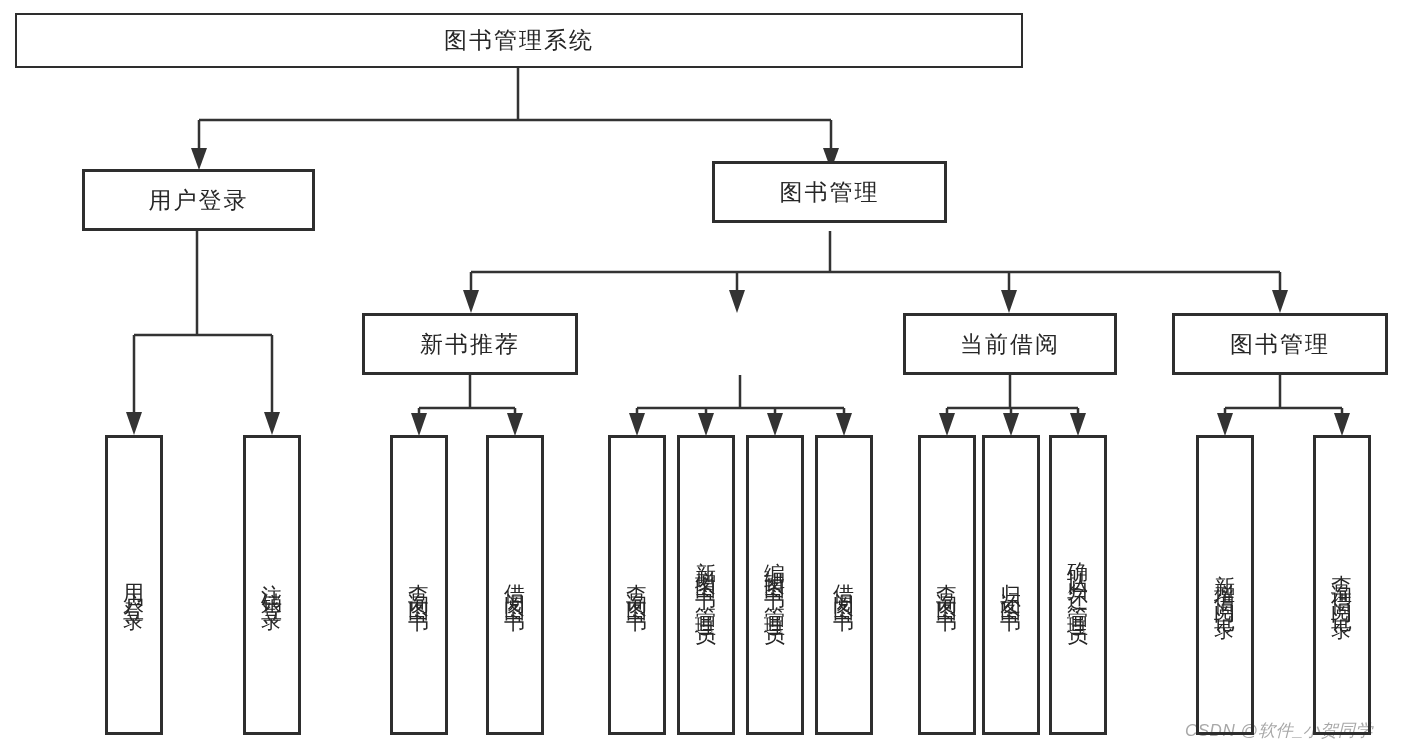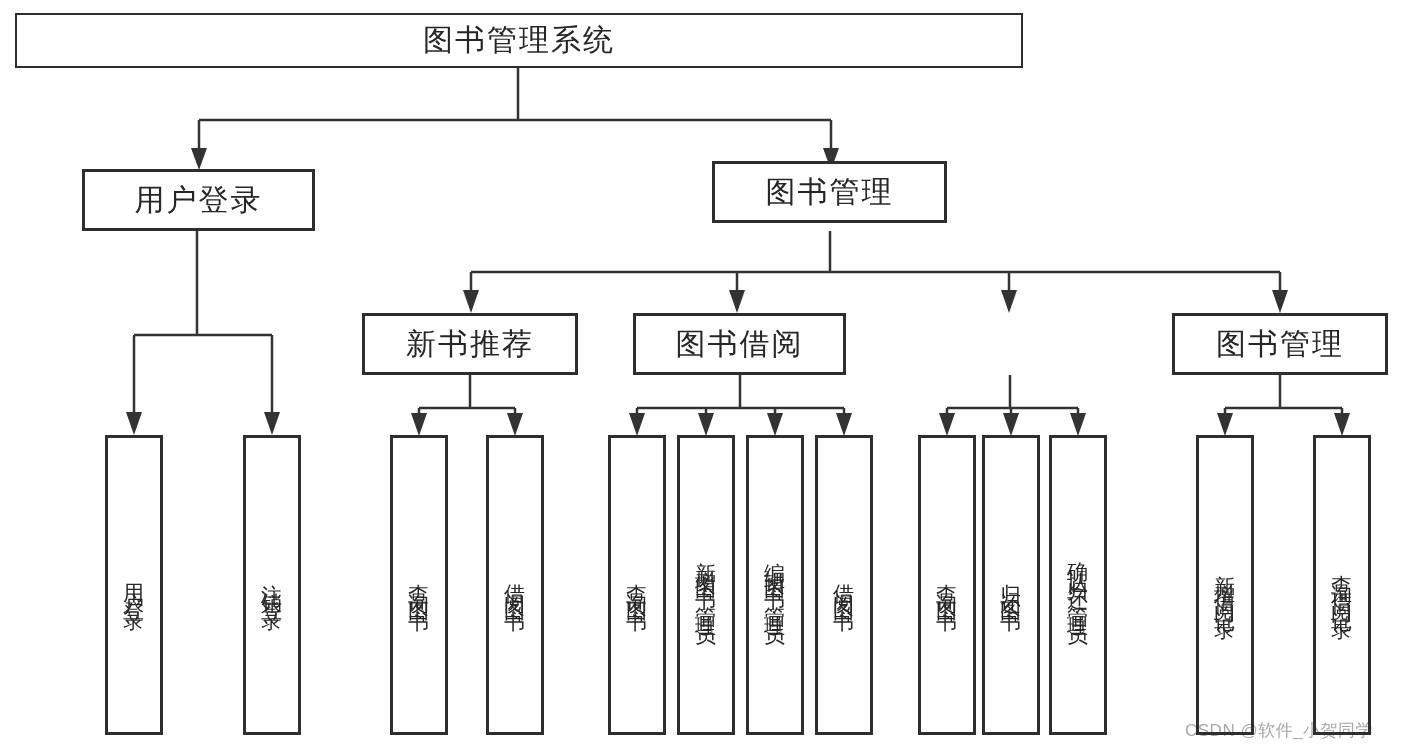--- a/index.html
+++ b/index.html
@@ -25,21 +25,21 @@
     position:absolute;
     box-sizing:border-box;
     background:#ffffff;
     border:3px solid var(--box_border);
     display:flex;align-items:center;justify-content:center;
     color:var(--text);
     z-index:2;
   }
   .box.root{border-width:2px;}
   .hlabel{
-    font-size:30px;
+    font-size:23px;
     letter-spacing:2px;
     white-space:nowrap;
     color:var(--text);
   }
   .leaf .vlabel{
     writing-mode:vertical-rl;
     text-orientation:mixed;
     font-size:21px;
     letter-spacing:9px;
     line-height:1;
@@ -48,20 +48,21 @@
   }
   .watermark{
     position:absolute;
     left:1185px;top:719px;
     font-size:17px;
     letter-spacing:0.5px;
     color:var(--watermark);
     white-space:nowrap;
     z-index:3;
     mix-blend-mode:darken;
+    font-style:italic;
   }
 </style>
 </head>
 <body>
 
 <div class="stage">
 
   <svg class="connectors" width="1405" height="747" viewBox="0 0 1405 747">
 
     <path d="M518 68 V120 M199 120 H831 M199 120 V150 M831 120 V150"></path>
@@ -105,22 +106,22 @@
   <div class="box" style="left:82px;top:169px;width:233px;height:62px">
     <span class="hlabel">用户登录</span>
   </div>
   <div class="box" style="left:712px;top:161px;width:235px;height:62px">
     <span class="hlabel">图书管理</span>
   </div>
 
   <div class="box" style="left:362px;top:313px;width:216px;height:62px">
     <span class="hlabel">新书推荐</span>
   </div>
-  <div class="box" style="left:633px;top:313px;width:213px;height:62px">
-    <span class="hlabel">图书借阅</span>
+  <div class="box" style="left:903px;top:313px;width:214px;height:62px">
+    <span class="hlabel">当前借阅</span>
   </div>
   <div class="box" style="left:1172px;top:313px;width:216px;height:62px">
     <span class="hlabel">图书管理</span>
   </div>
 
   <div class="box leaf" style="left:105px;top:435px;width:58px;height:300px">
     <span class="vlabel">用户登录</span>
   </div>
   <div class="box leaf" style="left:243px;top:435px;width:58px;height:300px">
     <span class="vlabel">注销登录</span>

